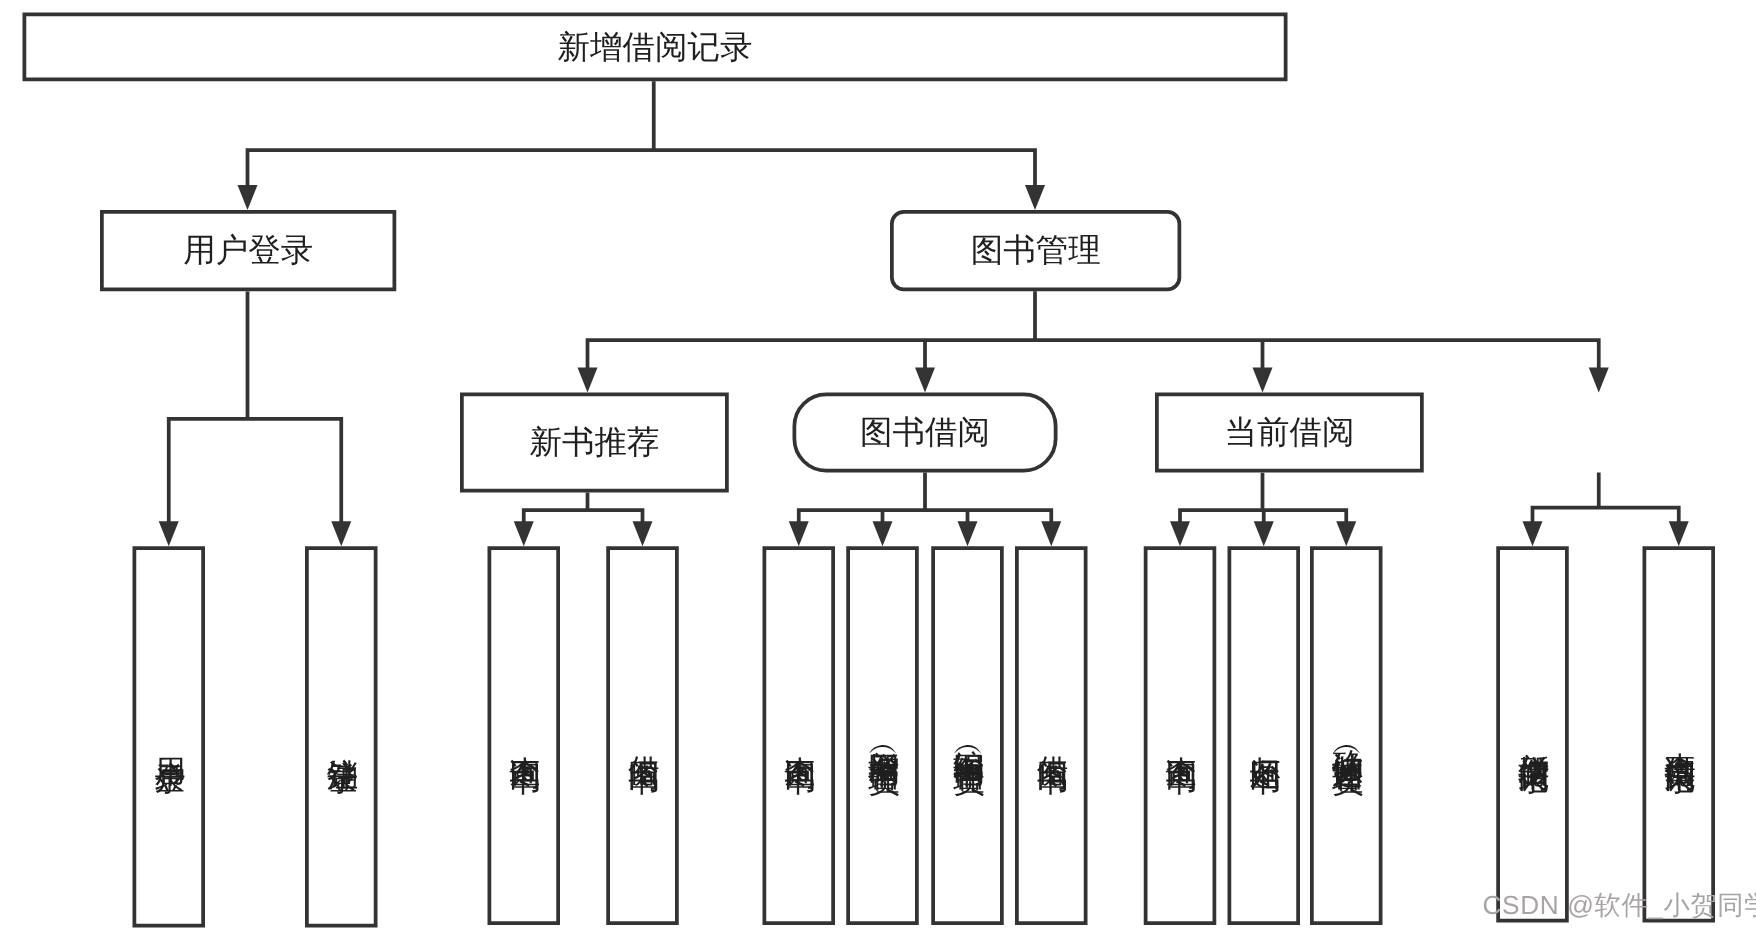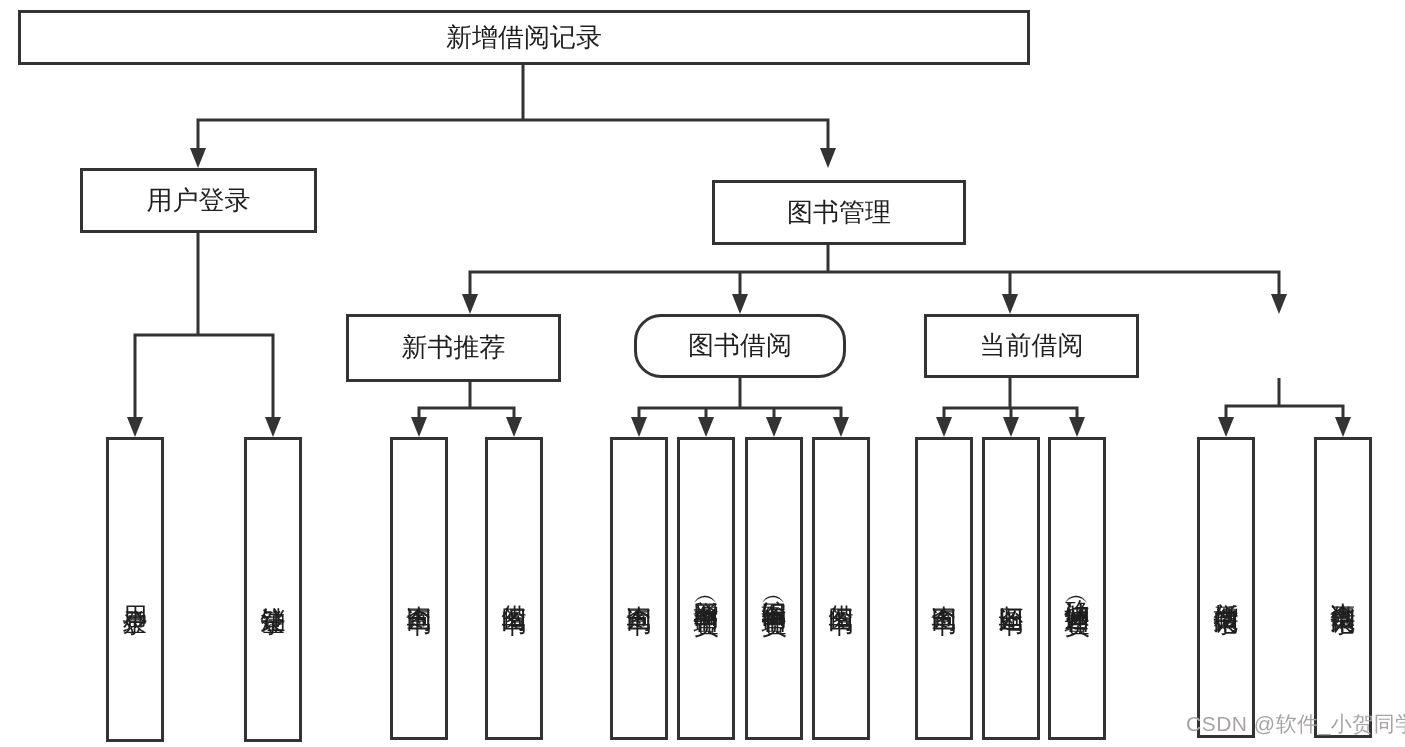--- a/index.html
+++ b/index.html
@@ -68,23 +68,23 @@
       <polygon points="1003,417 1019,417 1011,437"></polygon>
       <polygon points="1069,417 1085,417 1077,437"></polygon>
       <polygon points="1218,417 1234,417 1226,437"></polygon>
       <polygon points="1335,417 1351,417 1343,437"></polygon>
     </g>
   </svg>
 
   <div class="box" style="left:18px;top:10px;width:1012px;height:55px;">新增借阅记录</div>
 
   <div class="box" style="left:80px;top:168px;width:237px;height:65px;">用户登录</div>
-  <div class="box" style="left:712px;top:180px;width:254px;height:65px;">图书管理</div>
+  <div class="box" style="left:712px;top:168px;width:233px;height:65px;border-radius:11px;">图书管理</div>
 
-  <div class="box" style="left:346px;top:314px;width:215px;height:68px;">新书推荐</div>
+  <div class="box" style="left:368px;top:314px;width:215px;height:80px;">新书推荐</div>
   <div class="box" style="left:634px;top:314px;width:212px;height:64px;border-radius:27px;">图书借阅</div>
   <div class="box" style="left:902px;top:314px;width:215px;height:64px;margin-left:22px;">当前借阅</div>
 
   <div class="box leaf" style="left:106px;top:437px;width:58px;height:305px;">用户登录</div>
   <div class="box leaf" style="left:244px;top:437px;width:58px;height:305px;">注销登录</div>
 
   <div class="box leaf" style="left:390px;top:437px;width:58px;height:303px;">查询图书</div>
   <div class="box leaf" style="left:485px;top:437px;width:58px;height:303px;">借阅图书</div>
 
   <div class="box leaf" style="left:610px;top:437px;width:58px;height:303px;">查询图书</div>

